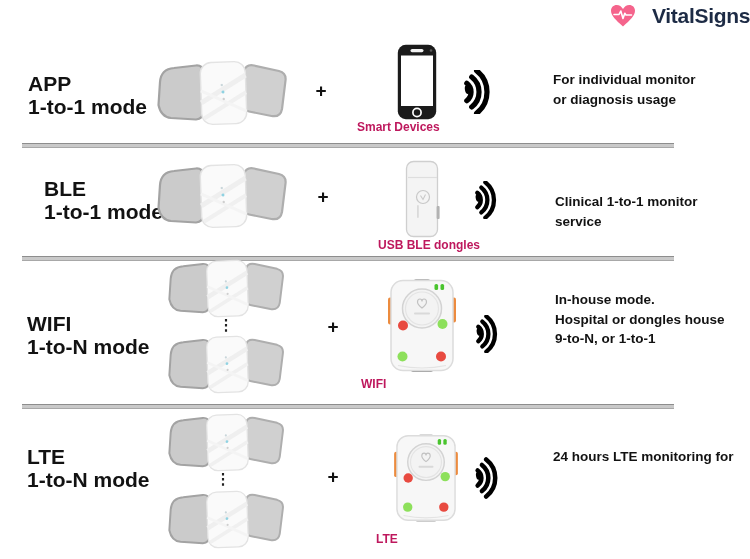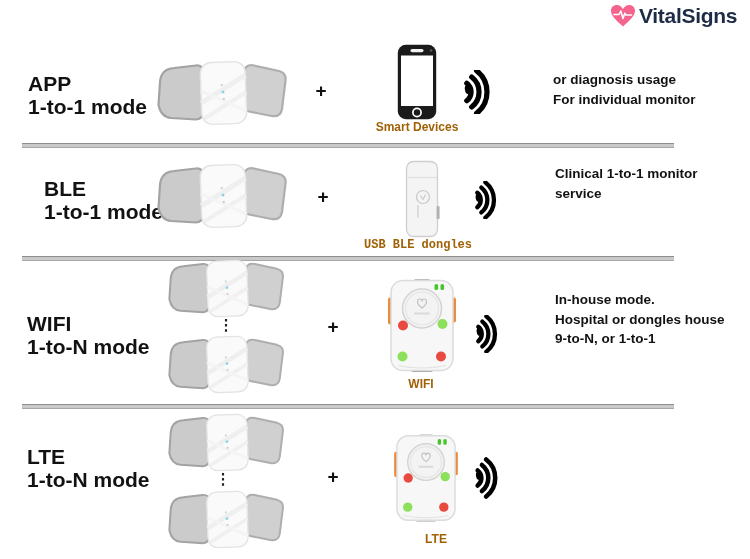--- a/index.html
+++ b/index.html
@@ -1,40 +1,40 @@
 <!DOCTYPE html>
 <html><head>
 <meta charset="utf-8">
 <style>
   html,body{margin:0;padding:0;background:#fff;}
   .page{position:relative;width:750px;height:559px;background:#ffffff;overflow:hidden;
         font-family:"Liberation Sans",sans-serif;color:#141414;}
   .abs{position:absolute;}
   
-  .brand{position:absolute;left:610px;top:4px;display:flex;align-items:center;gap:3px;}
+  .brand{position:absolute;left:610px;top:4px;display:flex;align-items:center;gap:16px;}
   .brand svg{width:26px;height:24px;}
   .brand-name{font-size:21px;font-weight:bold;color:#1d2b45;letter-spacing:-0.3px;}
   
   .mode{font-size:21px;line-height:23px;font-weight:bold;color:#121212;}
   .desc{font-size:13.5px;line-height:19.5px;font-weight:600;color:#121212;}
   .plus{width:22px;text-align:center;font-size:19px;font-weight:bold;color:#121212;}
-  .devlabel{width:120px;text-align:center;font-size:12px;font-weight:bold;color:#a16207;}
+  .devlabel{width:120px;text-align:left;font-size:12px;font-weight:bold;color:#be185d;}
   .ellipsis{width:24px;text-align:center;font-size:15px;font-weight:bold;line-height:15px;color:#222;}
   .sep{position:absolute;left:22px;width:652px;height:5px;
        background:linear-gradient(180deg,#8d8d8d 0 1px,#c9c9c9 1px 4px,#a8a8a8 4px 5px);}
   
   .r1-mode{left:28px;top:72px;}   .r1-patch{left:153px;top:60px;width:140px;height:66px;}
   .r1-plus{left:310px;top:80px;}  .r1-phone{left:397px;top:44px;width:40px;height:76px;}
   .r1-devlabel{left:357px;top:120px;} .r1-signal{left:458px;top:70px;width:46px;height:44px;}
   .r1-desc{left:553px;top:70px;}  .sep1{top:143px;}
   
   .r2-mode{left:28px;top:177px;margin-left:16px;}  .r2-patch{left:153px;top:163px;width:140px;height:66px;}
   .r2-plus{left:312px;top:186px;} .r2-dongle{left:404px;top:160px;width:36px;height:78px;}
-  .r2-devlabel{left:358px;top:238px;font-family:Liberation Mono, monospace;} .r2-signal{left:470px;top:181px;width:38px;height:38px;}
-  .r2-desc{left:555px;top:164px;} .sep2{top:256px;}
+  .r2-devlabel{left:378px;top:238px;} .r2-signal{left:470px;top:181px;width:38px;height:38px;}
+  .r2-desc{left:555px;top:192px;} .sep2{top:256px;}
   
   .r3-mode{left:27px;top:312px;}  .r3-patch1{left:164px;top:259px;width:126px;height:59px;}
   .r3-ell{left:214px;top:317px;}  .r3-patch2{left:164px;top:335px;width:126px;height:59px;}
   .r3-plus{left:322px;top:316px;} .r3-gw{left:388px;top:277px;width:68px;height:97px;}
   .r3-devlabel{left:361px;top:377px;} .r3-signal{left:471px;top:315px;width:38px;height:38px;}
   .r3-desc{left:555px;top:290px;} .sep3{top:404px;}
   
   .r4-mode{left:27px;top:445px;}  .r4-patch1{left:164px;top:413px;width:126px;height:59px;}
   .r4-ell{left:211px;top:471px;}  .r4-patch2{left:164px;top:490px;width:126px;height:59px;}
   .r4-plus{left:322px;top:466px;} .r4-gw{left:394px;top:433px;width:64px;height:90px;}
@@ -130,22 +130,22 @@
     </svg>
   <div class="abs plus r1-plus">+</div>
   <svg class="abs r1-phone">
       <use href="#sym-phone"></use>
     </svg>
   <div class="abs devlabel r1-devlabel">Smart Devices</div>
   <svg class="abs r1-signal">
       <use href="#sym-signal"></use>
     </svg>
   <div class="abs desc r1-desc">
+    <div>For individual monitor</div>
     <div>or diagnosis usage</div>
-    <div>For individual monitor</div>
   </div>
   <div class="sep sep1"></div>
 
   <div class="abs mode r2-mode">
     <div>BLE</div>
     <div>1-to-1 mode</div>
   </div>
   <svg class="abs r2-patch">
       <use href="#sym-patch"></use>
     </svg>
@@ -202,15 +202,16 @@
     </svg>
   <div class="abs plus r4-plus">+</div>
   <svg class="abs r4-gw">
       <use href="#sym-gateway"></use>
     </svg>
   <div class="abs devlabel r4-devlabel">LTE</div>
   <svg class="abs r4-signal">
       <use href="#sym-signal"></use>
     </svg>
   <div class="abs desc r4-desc">
+    <div>24 hours LTE monitoring for</div>
   </div>
 
 </div>
 
 </body></html>

